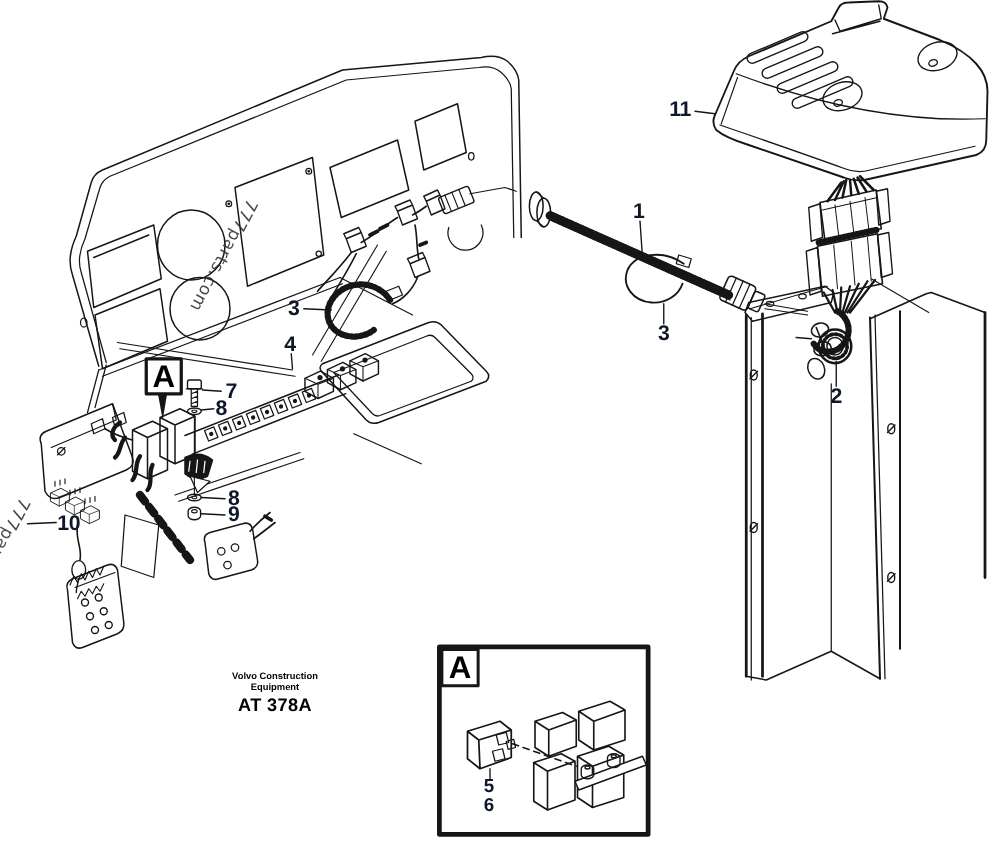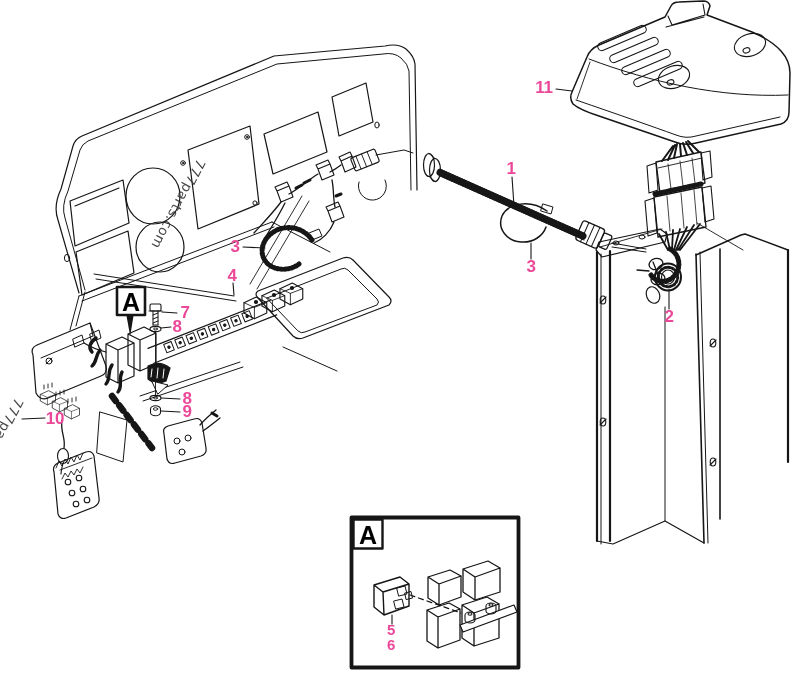--- a/index.html
+++ b/index.html
@@ -1,20 +1,20 @@
 <!DOCTYPE html>
 <html><head>
 <meta charset="utf-8">
 <style>
   html,body{margin:0;padding:0;background:#fff;}
   #stage{position:relative;width:800px;height:678px;background:#ffffff;overflow:hidden;
          font-family:"Liberation Sans",sans-serif;}
   #lineart{position:absolute;left:0;top:0;}
   .n{position:absolute;transform:translate(-50%,-50%);font:700 17px "Liberation Sans",sans-serif;
-     color:#ec4899;letter-spacing:-0.3px;white-space:nowrap;}
+     color:#0f172a;letter-spacing:-0.3px;white-space:nowrap;}
   .n-sm{font-size:15px;}
   .marker{position:absolute;transform:translate(-50%,-50%);font:700 25px "Liberation Sans",sans-serif;color:#000;}
   .wm{position:absolute;font:400 13.5px "DejaVu Sans",sans-serif;color:#303030;opacity:.88;
       letter-spacing:.5px;transform-origin:0 0;transform:rotate(118deg);white-space:nowrap;}
   #footer{position:absolute;left:160px;top:536px;width:120px;text-align:center;color:#000;}
   #footer .brand{font:700 7.5px "Liberation Sans",sans-serif;line-height:9px;}
   #footer .code{font:700 14.5px "Liberation Sans",sans-serif;margin-top:3px;letter-spacing:.3px;}
 </style>
 </head>
 <body>
@@ -323,14 +323,19 @@
   <div class="n" style="left:177px;top:327px;">8</div>
   <div class="n" style="left:187px;top:399px;">8</div>
   <div class="n" style="left:187px;top:412px;">9</div>
   <div class="n" style="left:14px;top:419px;margin-left:41px;">10</div>
   <div class="n n-sm" style="left:391px;top:629px;">5</div>
   <div class="n n-sm" style="left:391px;top:644px;">6</div>
 
   <div class="marker" style="left:131px;top:302px;">A</div>
   <div class="marker" style="left:368px;top:535px;">A</div>
 
+  <div id="footer">
+    <div class="brand">Volvo Construction</div>
+    <div class="brand">Equipment</div>
+    <div class="code">AT 378A</div>
+  </div>
 
 </div>
 
 </body></html>

